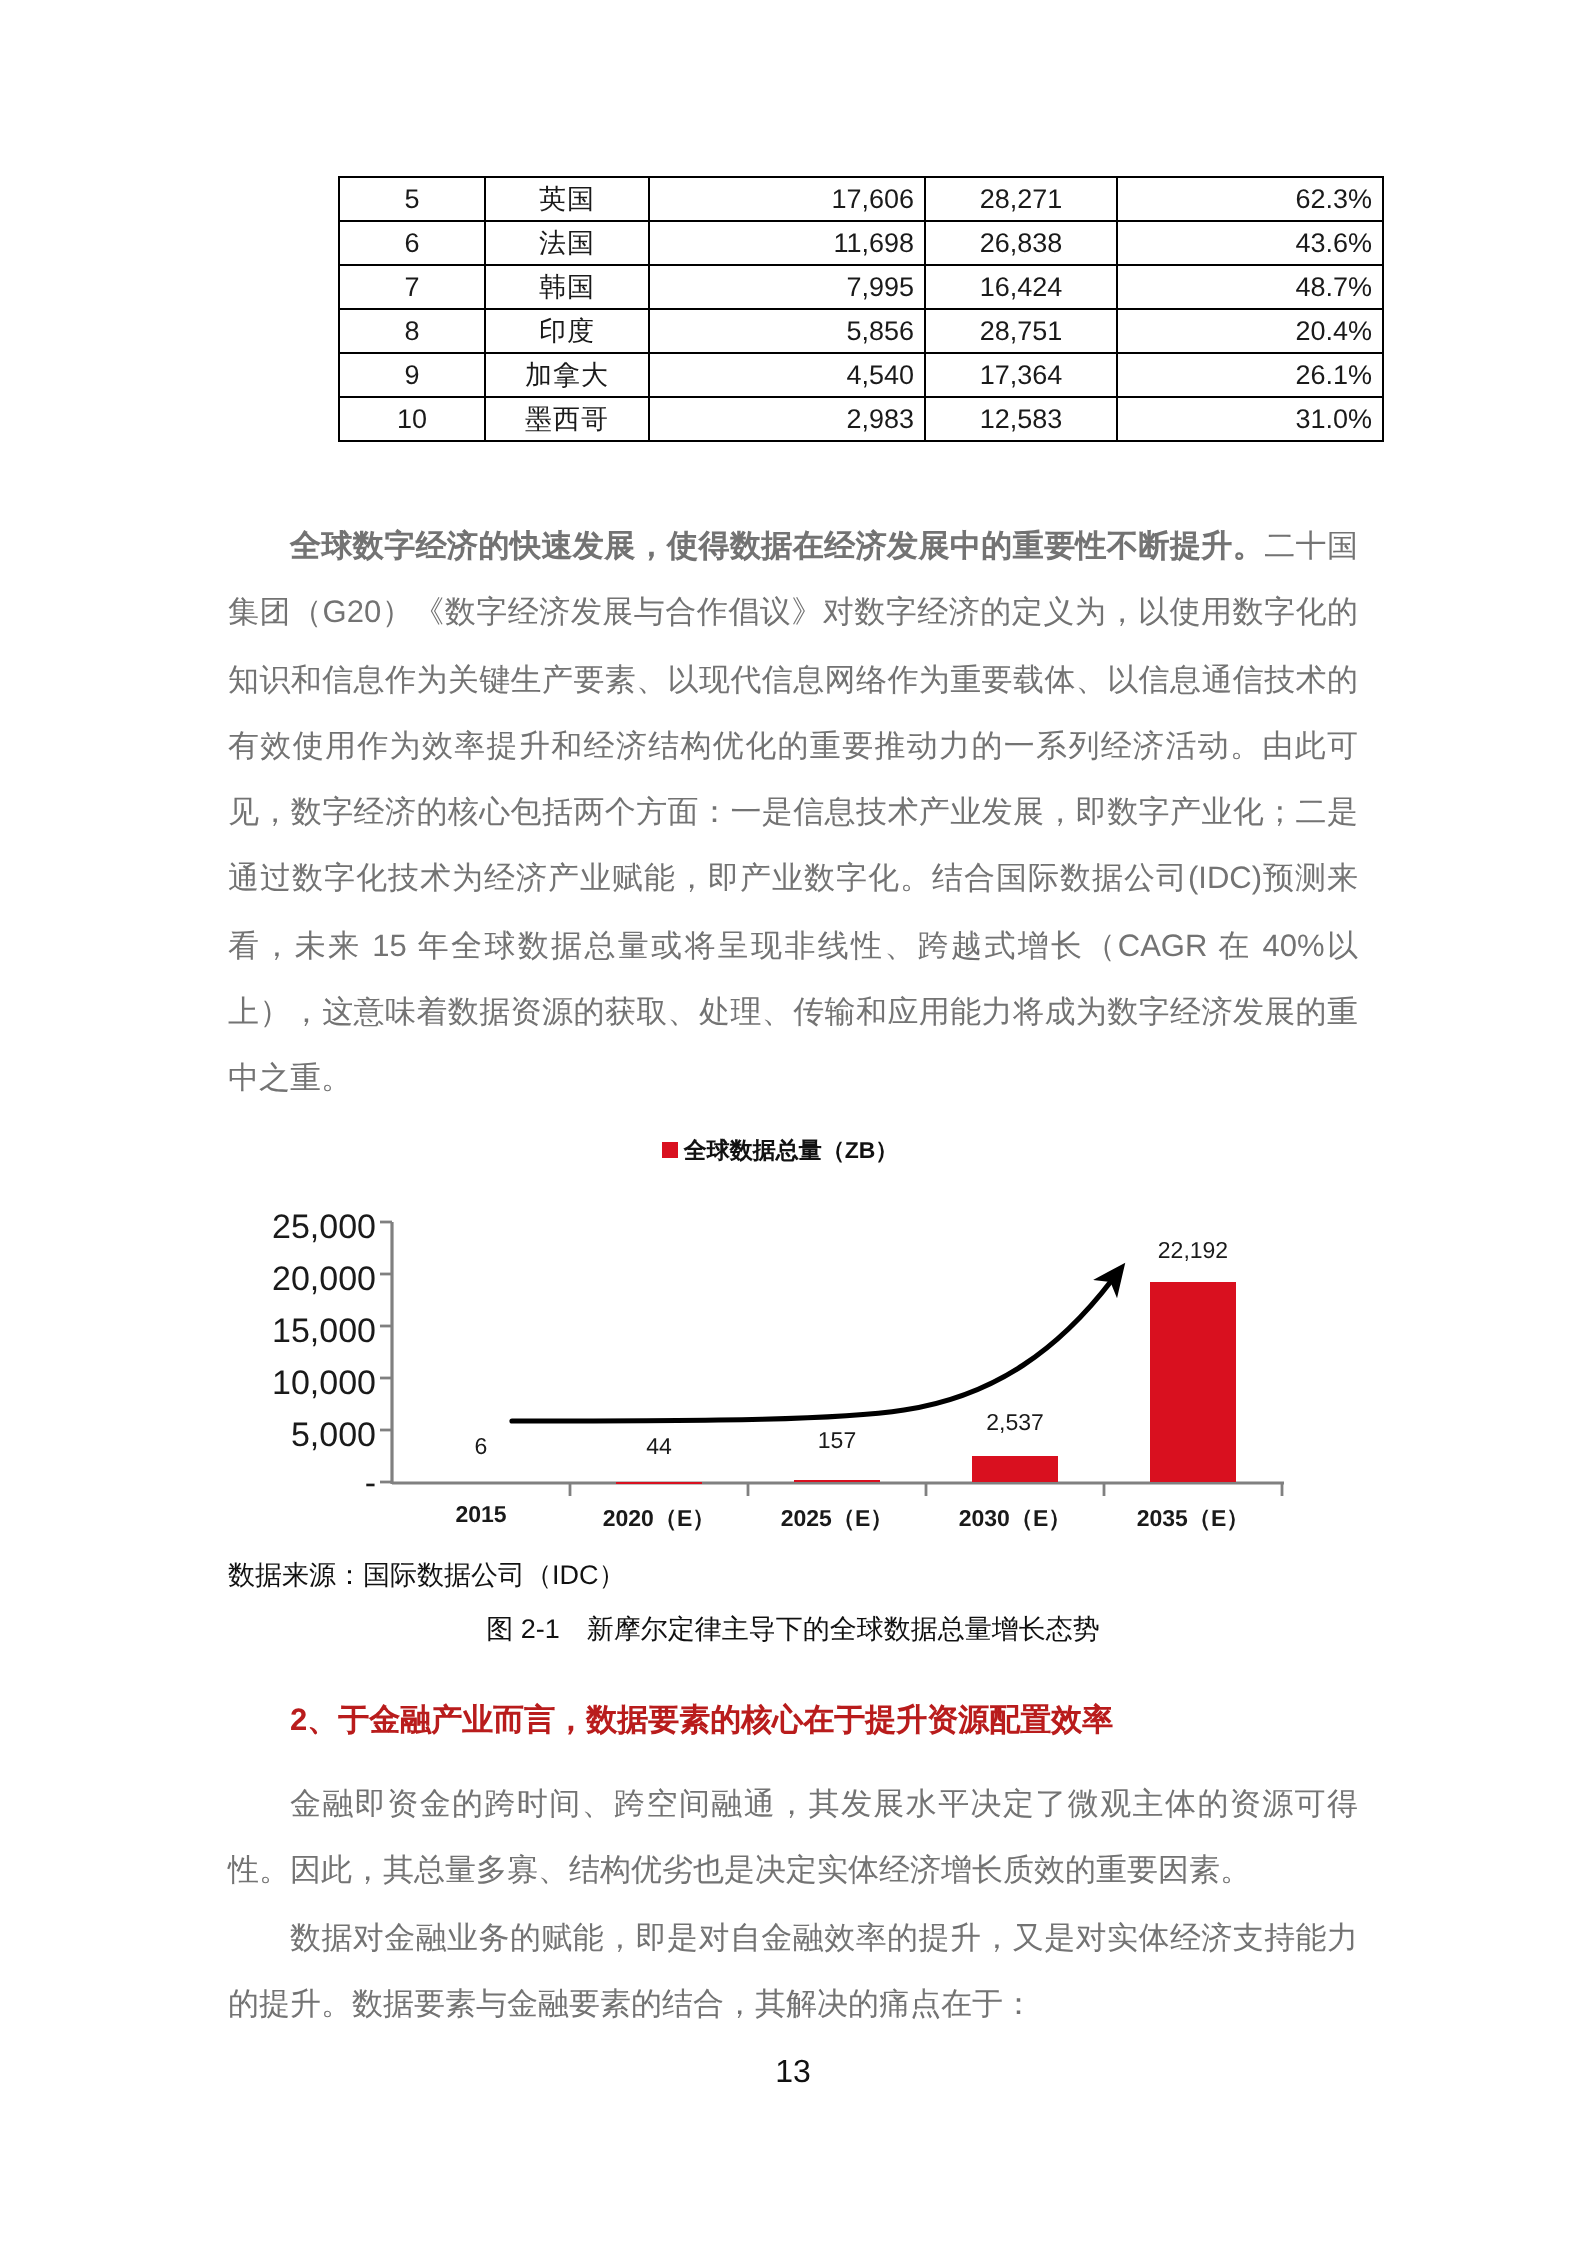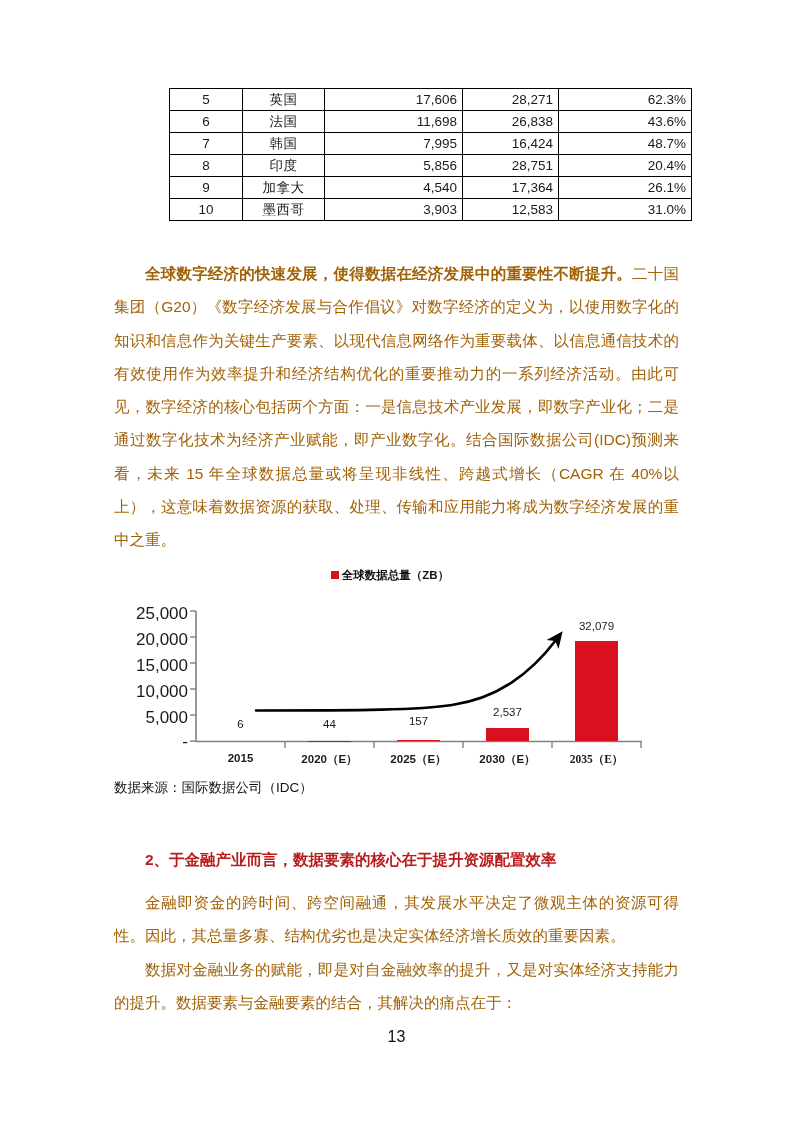--- a/index.html
+++ b/index.html
@@ -35,38 +35,38 @@
     font-size: 13.5px;
     color: #1a1a1a;
     padding: 0 5px;
     font-family: "Liberation Sans", sans-serif;
     line-height: 21px;
     white-space: nowrap;
   }
   td.c-rank { width: 62px; text-align: center; }
   td.c-name { width: 71px; text-align: center; letter-spacing: 0.5px; }
   td.c-num1 { width: 127px; text-align: right; padding-right: 9px; }
-  td.c-num2 { width: 85px; text-align: right; padding-right: 9px; margin-top: 48px; }
+  td.c-num2 { width: 85px; text-align: center; padding-right: 9px; margin-top: 48px; }
   td.c-pct  { width: 122px; text-align: right; padding-right: 9px; }
 
   
   .source-note {
     position: absolute;
     font-size: 13.5px;
     color: #111111;
     font-family: "Liberation Sans", sans-serif;
     white-space: nowrap;
   }
   .body-par {
     position: absolute;
     left: 114px;
     width: 565px;
     font-size: 15.5px;
     line-height: 33.3px;
-    color: #a16207;
+    color: #737373;
     text-align: justify;
     text-justify: inter-ideograph;
     font-family: "Liberation Sans", sans-serif;
   }
   .body-par b { font-weight: bold; }
   .indent { text-indent: 2em; }
 
   .heading {
     position: absolute;
     left: 114px;
@@ -192,21 +192,21 @@
         <tr>
           <td class="c-rank">9</td>
           <td class="c-name">加拿大</td>
           <td class="c-num1">4,540</td>
           <td class="c-num2">17,364</td>
           <td class="c-pct">26.1%</td>
         </tr>
         <tr>
           <td class="c-rank">10</td>
           <td class="c-name">墨西哥</td>
-          <td class="c-num1">3,903</td>
+          <td class="c-num1">2,983</td>
           <td class="c-num2">12,583</td>
           <td class="c-pct">31.0%</td>
         </tr>
       </tbody>
     </table>
   </div>
 
 
   <div class="body-par indent" style="top:257px;">
     <b>全球数字经济的快速发展，使得数据在经济发展中的重要性不断提升。</b><span>二十国集团（G20）《数字经济发展与合作倡议》对数字经济的定义为，以使用数字化的知识和信息作为关键生产要素、以现代信息网络作为重要载体、以信息通信技术的有效使用作为效率提升和经济结构优化的重要推动力的一系列经济活动。由此可见，数字经济的核心包括两个方面：一是信息技术产业发展，即数字产业化；二是通过数字化技术为经济产业赋能，即产业数字化。结合国际数据公司(IDC)预测来看，未来 15 年全球数据总量或将呈现非线性、跨越式增长（CAGR 在 40%以上），这意味着数据资源的获取、处理、传输和应用能力将成为数字经济发展的重中之重。</span>
@@ -255,30 +255,31 @@
     <div class="bar-rect" style="left:89px;  width:43px; height:0.03px; top:173.4px;"></div>
     <div class="bar-rect" style="left:178px; width:43px; height:0.23px; top:173.2px;"></div>
     <div class="bar-rect" style="left:267px; width:43px; height:1.7px;  top:171.8px;"></div>
     <div class="bar-rect" style="left:356px; width:43px; height:13.2px; top:160.3px;"></div>
     <div class="bar-rect" style="left:445px; width:43px; height:100.2px;top:73.3px;"></div>
 
     <div class="bar-value" style="left:80px;  width:61px; top:150px;">6</div>
     <div class="bar-value" style="left:169px; width:61px; top:150px;">44</div>
     <div class="bar-value" style="left:258px; width:61px; top:147px;">157</div>
     <div class="bar-value" style="left:347px; width:61px; top:138px;">2,537</div>
-    <div class="bar-value" style="left:436px; width:61px; top:52px;">32,079</div>
+    <div class="bar-value" style="left:436px; width:61px; top:52px;">22,192</div>
 
     <div class="xtick-label" style="left:80px;  width:61px; top:184px;">2015</div>
     <div class="xtick-label" style="left:164px; width:71px; top:184px;">2020（E）</div>
     <div class="xtick-label" style="left:253px; width:71px; top:184px;">2025（E）</div>
     <div class="xtick-label" style="left:342px; width:71px; top:184px;">2030（E）</div>
-    <div class="xtick-label" style="left:431px; width:71px; top:184px;font-family:Liberation Serif, serif;">2035（E）</div>
+    <div class="xtick-label" style="left:431px; width:71px; top:184px;">2035（E）</div>
   </div>
 
   <div class="source-note" style="left:114px; top:779px;">数据来源：国际数据公司（IDC）</div>
+  <div class="fig-caption" style="top:806px;">图 2-1　新摩尔定律主导下的全球数据总量增长态势</div>
 
   <div class="heading" style="top:850px;">2、于金融产业而言，数据要素的核心在于提升资源配置效率</div>
 
   <div class="body-par indent" style="top:886px;">金融即资金的跨时间、跨空间融通，其发展水平决定了微观主体的资源可得性。因此，其总量多寡、结构优劣也是决定实体经济增长质效的重要因素。</div>
 
   <div class="body-par indent" style="top:953px;">数据对金融业务的赋能，即是对自金融效率的提升，又是对实体经济支持能力的提升。数据要素与金融要素的结合，其解决的痛点在于：</div>
 
   <div class="page-number">13</div>
 
 </div>

